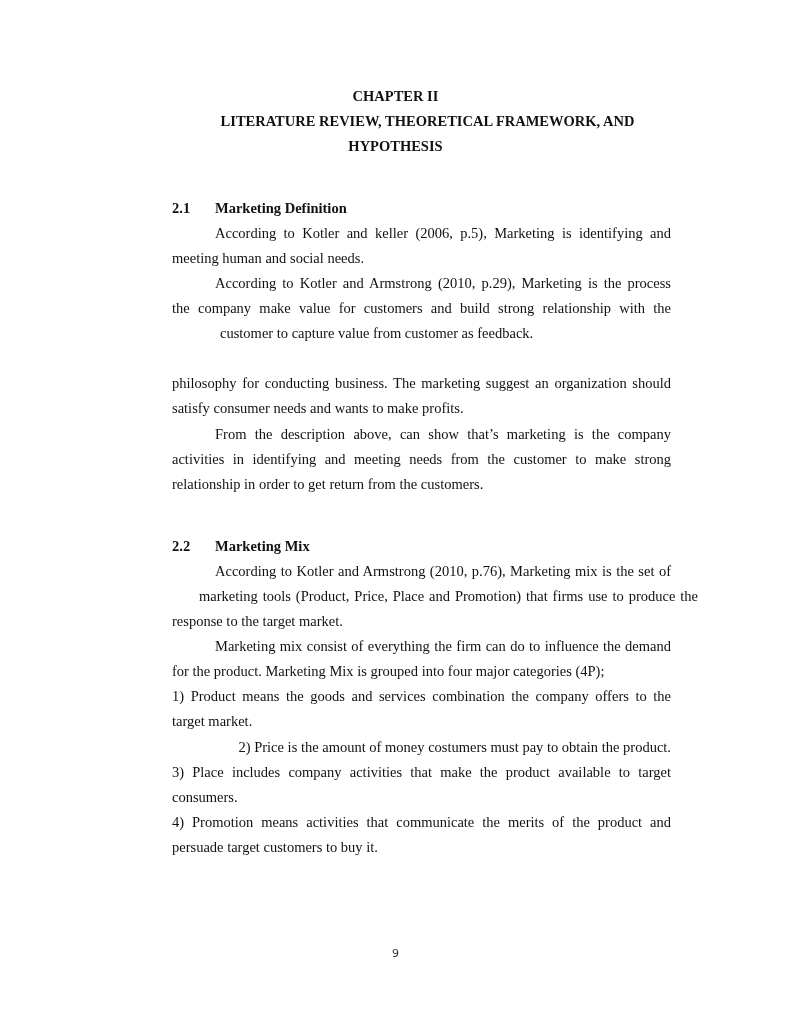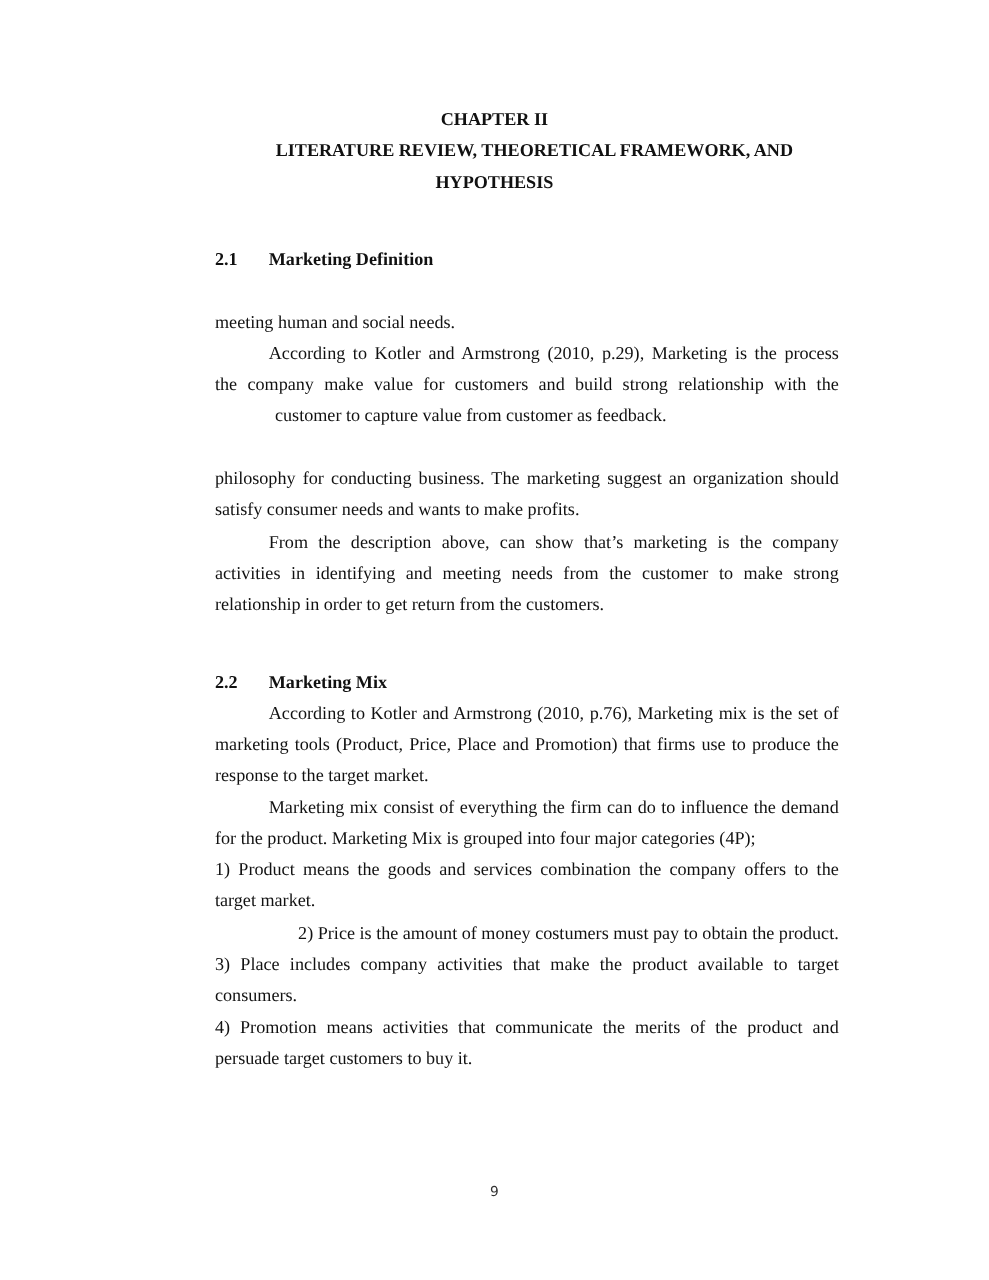--- a/index.html
+++ b/index.html
@@ -21,35 +21,36 @@
 <body>
 
 <div class="page">
   <div class="center-head" style="top:88px;">CHAPTER II</div>
   <div class="center-head" style="top:113px;padding-left:32px;">LITERATURE REVIEW, THEORETICAL FRAMEWORK, AND</div>
   <div class="center-head" style="top:138px;">HYPOTHESIS</div>
 
   <div class="section-head" style="top:200px;">
     <span class="num">2.1</span><span>Marketing Definition</span>
   </div>
+  <div class="line just indent" style="top:225px;">According to Kotler and keller (2006, p.5), Marketing is identifying and</div>
   <div class="line" style="top:250px;">meeting human and social needs.</div>
   <div class="line just indent" style="top:275px;">According to Kotler and Armstrong (2010, p.29), Marketing is the process</div>
   <div class="line just" style="top:300px;">the company make value for customers and build strong relationship with the</div>
   <div class="line" style="top:325px;margin-left:48px;">customer to capture value from customer as feedback.</div>
   <div class="line just" style="top:375px;">philosophy for conducting business. The marketing suggest an organization should</div>
   <div class="line" style="top:400px;">satisfy consumer needs and wants to make profits.</div>
   <div class="line just indent" style="top:426px;">From the description above, can show that’s marketing is the company</div>
   <div class="line just" style="top:451px;">activities in identifying and meeting needs from the customer to make strong</div>
   <div class="line" style="top:476px;">relationship in order to get return from the customers.</div>
 
   <div class="section-head" style="top:538px;">
     <span class="num">2.2</span><span>Marketing Mix</span>
   </div>
   <div class="line just indent" style="top:563px;">According to Kotler and Armstrong (2010, p.76), Marketing mix is the set of</div>
-  <div class="line just" style="top:588px;">marketing tools (Product, Price, Place and Promotion) that firms use to produce the</div>
+  <div class="line just" style="top:588px;margin-left:27px;">marketing tools (Product, Price, Place and Promotion) that firms use to produce the</div>
   <div class="line" style="top:613px;">response to the target market.</div>
   <div class="line just indent" style="top:638px;">Marketing mix consist of everything the firm can do to influence the demand</div>
   <div class="line" style="top:663px;">for the product. Marketing Mix is grouped into four major categories (4P);</div>
   <div class="line just" style="top:688px;">1) Product means the goods and services combination the company offers to the</div>
   <div class="line" style="top:713px;">target market.</div>
   <div class="line" style="top:739px;text-align:right;">2) Price is the amount of money costumers must pay to obtain the product.</div>
   <div class="line just" style="top:764px;">3) Place includes company activities that make the product available to target</div>
   <div class="line" style="top:789px;">consumers.</div>
   <div class="line just" style="top:814px;">4) Promotion means activities that communicate the merits of the product and</div>
   <div class="line" style="top:839px;">persuade target customers to buy it.</div>

